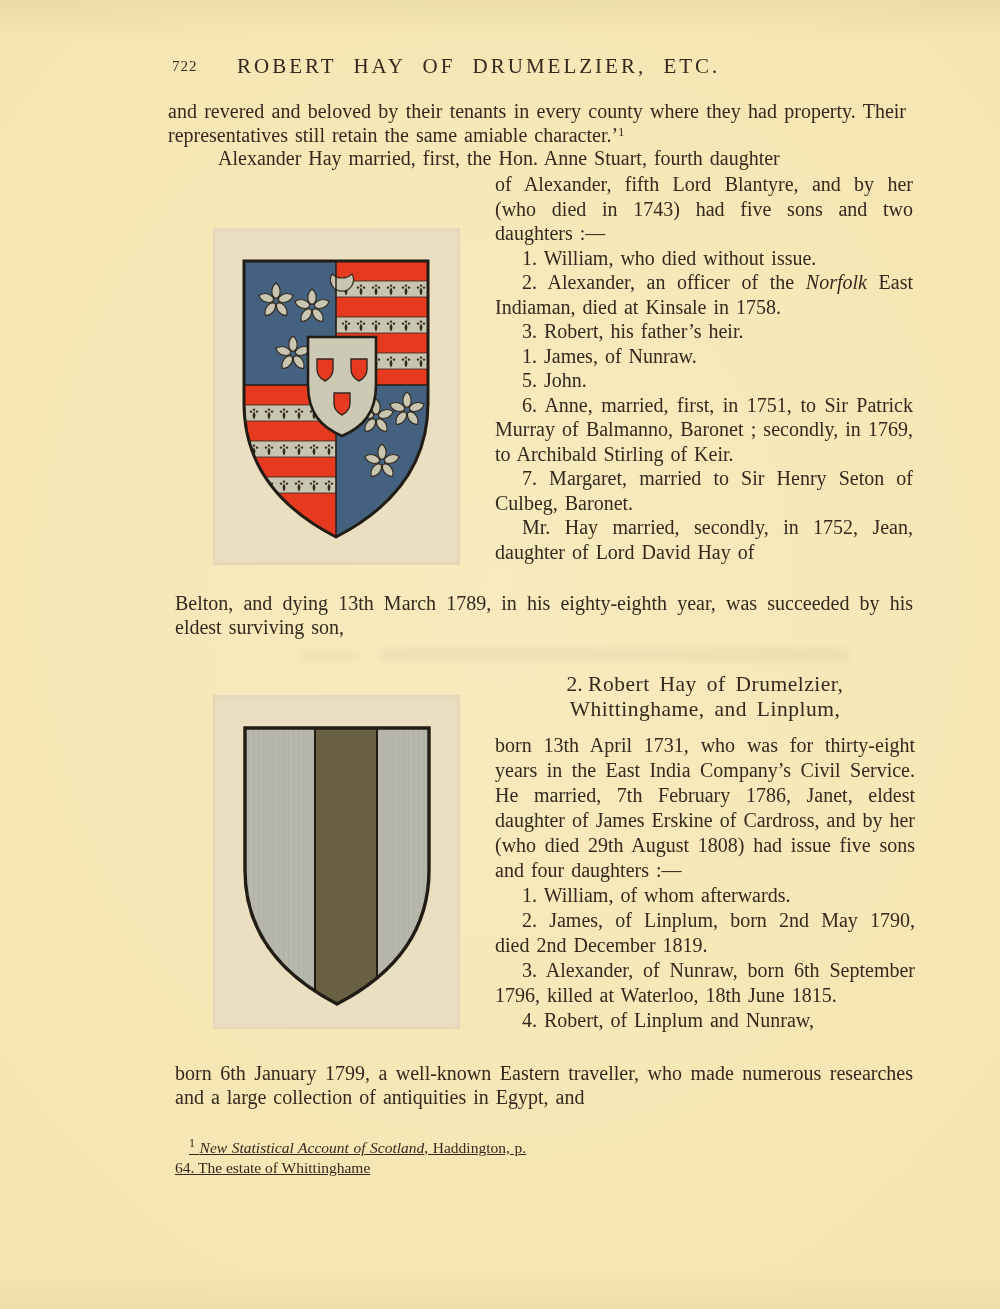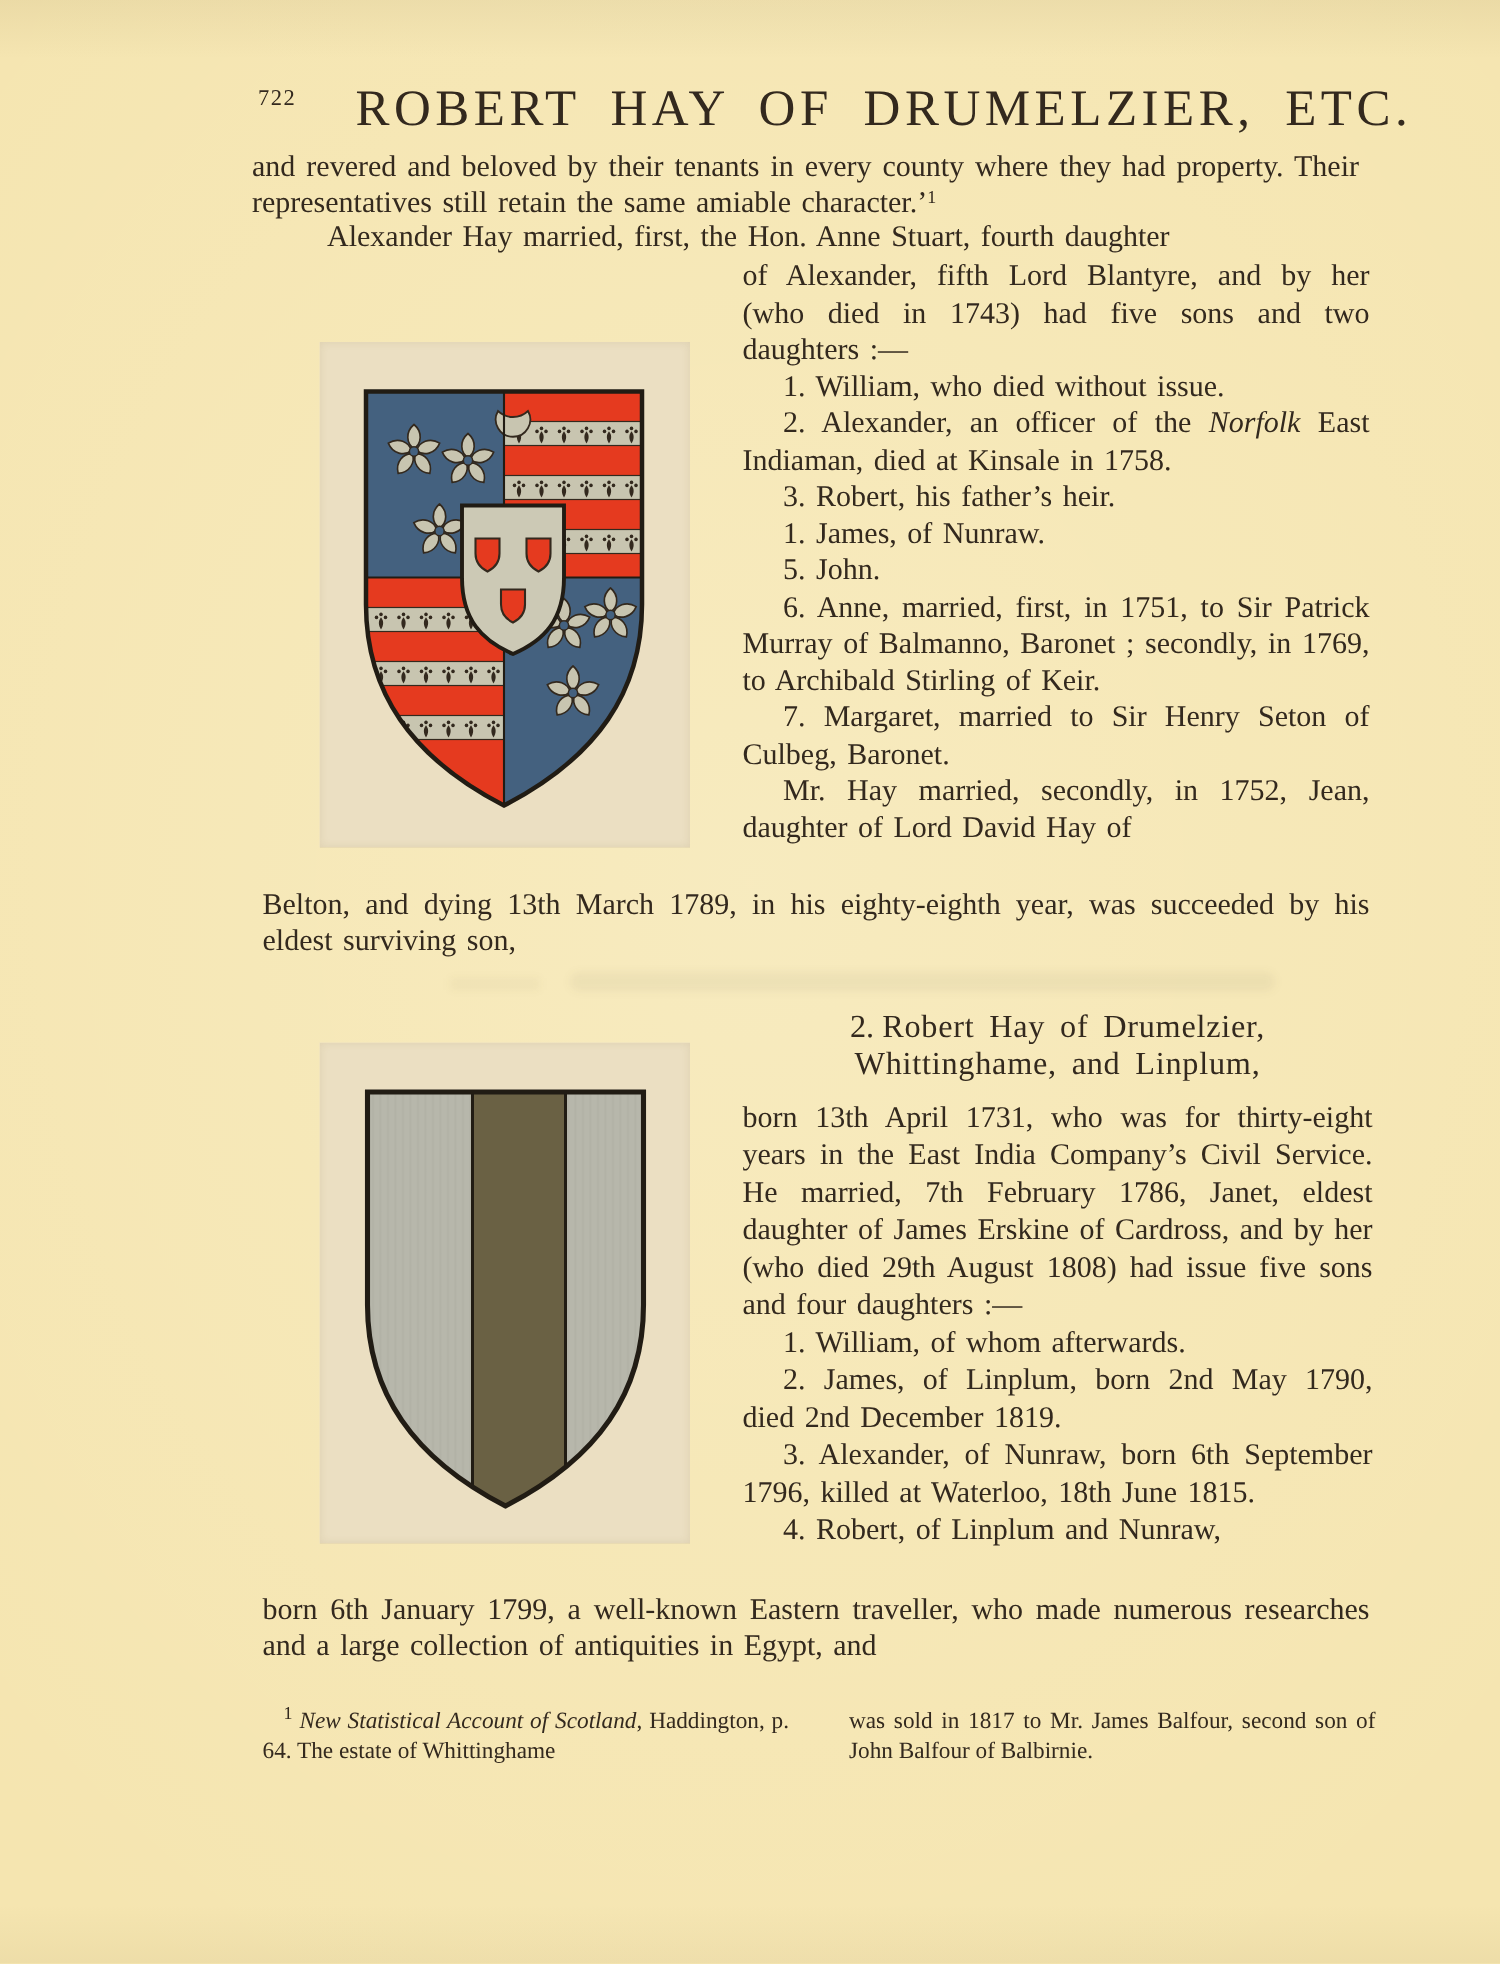--- a/index.html
+++ b/index.html
@@ -13,40 +13,40 @@
   .page{
     position:absolute;inset:0;
     background:
       radial-gradient(ellipse 120% 110% at 50% 45%, rgba(255,252,235,0.25) 0%, rgba(0,0,0,0) 60%),
       linear-gradient(180deg, rgba(120,95,40,0.08) 0%, rgba(0,0,0,0) 3%, rgba(0,0,0,0) 97%, rgba(120,95,40,0.06) 100%),
       var(--page,#f5e5b0);
   }
   .abs{position:absolute;}
   
   .pagenum{left:172px;top:58px;font-size:15px;letter-spacing:1px;}
-  .title{left:237px;top:54px;font-size:34px;letter-spacing:3px;word-spacing:9px;}
+  .title{left:237px;top:54px;font-size:21px;letter-spacing:3px;word-spacing:9px;}
   
   .bodytext{font-size:20px;line-height:23.5px;text-align:justify;word-spacing:2px;}
   .intro{left:168px;top:100px;width:738px;}
   .indent-line{left:175px;top:147px;width:738px;text-indent:43px;text-align:left;}
   .col1{left:495px;top:172px;width:418px;line-height:24.5px;}
   .col1 p, .col2 p{margin:0;}
   .item{text-indent:27px;}
   .full1{left:175px;top:592px;width:738px;}
   .heading2{left:495px;top:672px;width:420px;text-align:center;font-size:21.5px;line-height:25px;}
   .heading2 .it{letter-spacing:0.5px;word-spacing:4px;}
   .col2{left:495px;top:733px;width:420px;line-height:25px;}
   .full2{left:175px;top:1062px;width:738px;}
   .italic{font-style:italic;margin-top:48px;}
   sup.fn{font-size:12px;line-height:0;vertical-align:6px;}
   
   .footnote{left:175px;top:1138px;width:742px;display:flex;gap:40px;
     font-size:15.5px;line-height:20px;text-align:justify;}
   .footnote .fcol{width:351px;}
-  .footnote .fcol.left{text-indent:14px;}
+  .footnote .fcol.left{text-indent:14px;text-decoration:underline;}
   
   .plate{background:var(--plate,#ebdfc2);box-shadow:0 0 6px rgba(120,95,40,0.12) inset;}
   .plate1{left:213px;top:228px;width:247px;height:337px;}
   .plate2{left:213px;top:695px;width:247px;height:334px;}
   .plate svg{position:absolute;left:23px;top:27px;}
   .ghost{left:380px;top:648px;width:470px;height:13px;background:rgba(60,50,30,0.05);filter:blur(3px);border-radius:6px;}
   .ghost2{left:300px;top:652px;width:60px;height:8px;background:rgba(60,50,30,0.04);filter:blur(3px);}
 </style>
 </head>
 <body>
@@ -181,16 +181,15 @@
     <p class="item">1. William, of whom afterwards.</p>
     <p class="item">2. James, of Linplum, born 2nd May 1790, died 2nd December 1819.</p>
     <p class="item">3. Alexander, of Nunraw, born 6th September 1796, killed at Waterloo, 18th June 1815.</p>
     <p class="item">4. Robert, of Linplum and Nunraw,</p>
   </div>
 
   <div class="abs bodytext full2">born 6th January 1799, a well-known Eastern traveller, who made numerous researches and a large collection of antiquities in Egypt, and</div>
 
   <div class="abs footnote">
     <div class="fcol left"><sup class="fn">1</sup> <span class="italic">New Statistical Account of Scotland</span><span>, Haddington, p. 64.  The estate of Whittinghame</span></div>
-    <div class="fcol right">was sold in 1817 to Mr. James Balfour, second son of John Balfour of Balbirnie.</div>
   </div>
 
 </div>
 
 </body></html>

